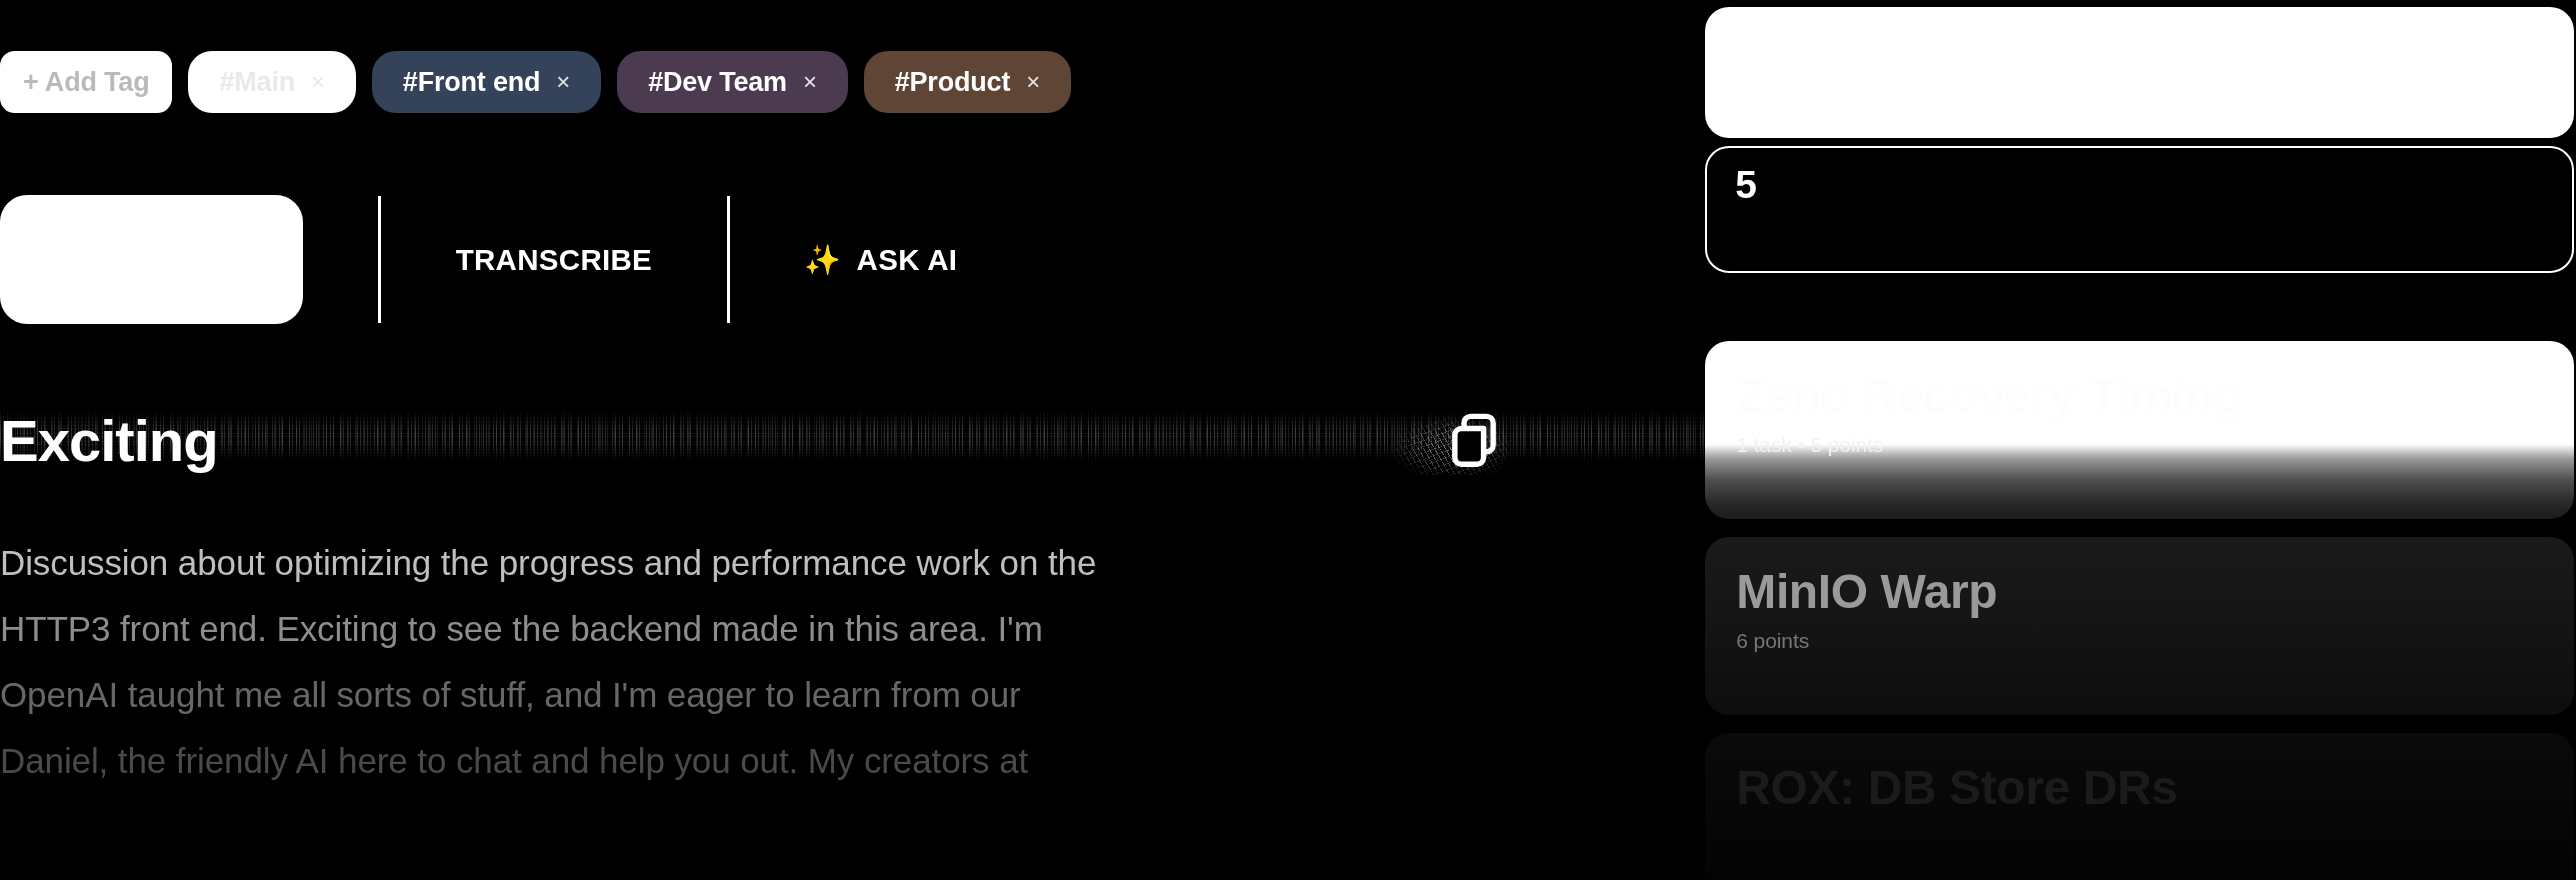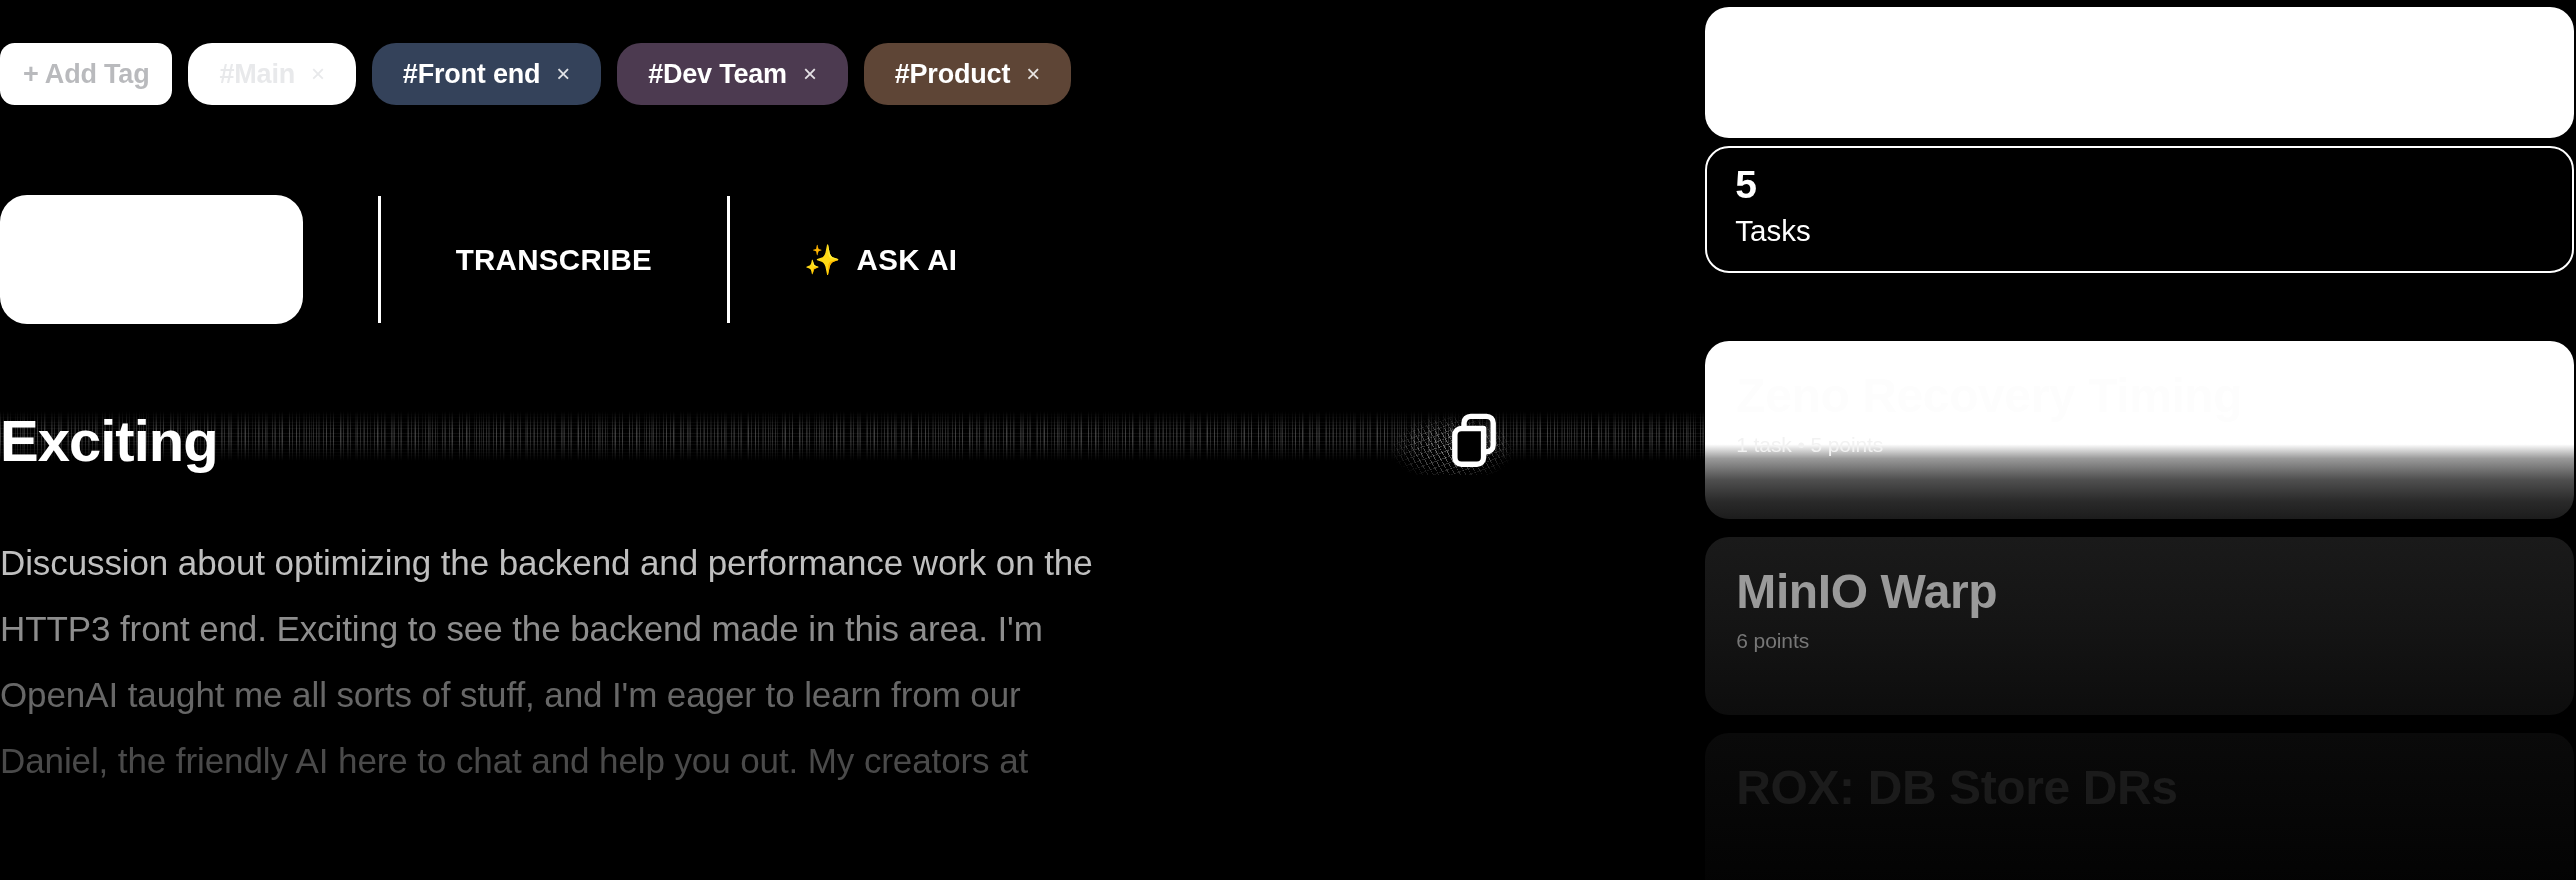--- a/index.html
+++ b/index.html
@@ -28,21 +28,21 @@
     width: 1704px;
     height: 880px;
   }
 
   
   .tag-row {
     position: absolute;
     left: 0;
     top: 35px;
     display: flex;
-    align-items: center;
+    align-items: flex-end;
     gap: 16px;
     height: 78px;
   }
   .tag {
     display: flex;
     align-items: center;
     gap: 16px;
     height: 62px;
     padding: 0 31px;
     border-radius: 24px;
@@ -372,37 +372,36 @@
 
     <div class="copy-icon-wrap">
       <div class="copy-glow"></div>
       <svg class="copy-icon" width="50" height="55" viewBox="0 0 24 26" fill="none">
         <rect x="7.2" y="1.4" width="14" height="17" rx="3.2" stroke="#ffffff" stroke-width="2.6"></rect>
         <path d="M16.6 7.2 H6.0 A3.2 3.2 0 0 0 2.8 10.4 V21.2 A3.2 3.2 0 0 0 6.0 24.4 H13.4 A3.2 3.2 0 0 0 16.6 21.2 Z" fill="#000000" stroke="#ffffff" stroke-width="2.6" stroke-linejoin="round"></path>
       </svg>
     </div>
 
     <div class="summary-body">
-      <span class="ln">Discussion about optimizing the backend and performance work on the</span>
+      <span class="ln">Discussion about optimizing the progress and performance work on the</span>
       <span class="ln">HTTP3 front end. Exciting to see the backend made in this area. I'm</span>
       <span class="ln">OpenAI taught me all sorts of stuff, and I'm eager to learn from our</span>
       <span class="ln">Daniel, the friendly AI here to chat and help you out. My creators at</span>
     </div>
 
   </div>
 
   <div class="sidebar">
 
     <div class="card card--blank">
       <span></span>
     </div>
 
     <div class="card card--tasks">
       <div class="tasks-count">5</div>
-      <div class="tasks-label">Tasks</div>
     </div>
 
     <div class="card card--hl">
       <div class="card-title">Zeno Recovery Timing</div>
       <div class="card-sub">1 task • 5 points</div>
     </div>
 
     <div class="card card--warp">
       <div class="card-title">MinIO Warp</div>
       <div class="card-sub">6 points</div>

